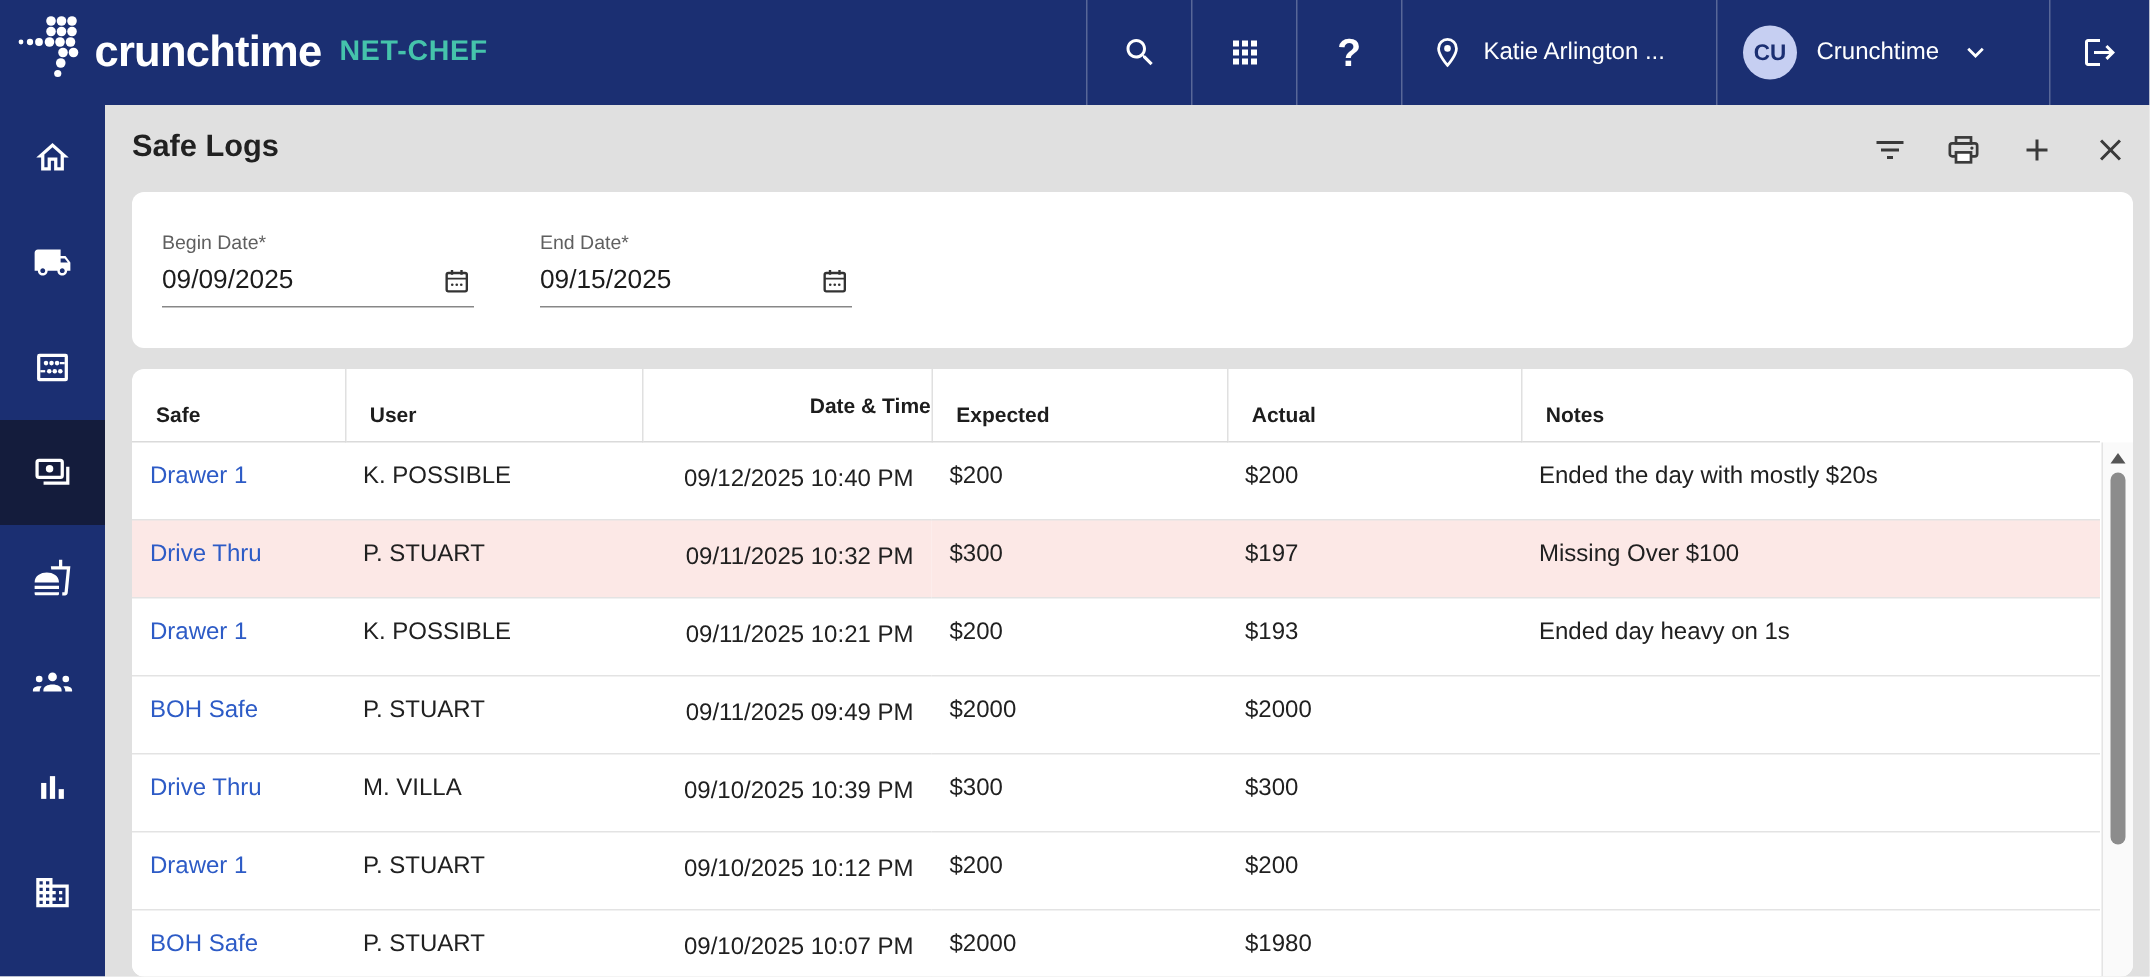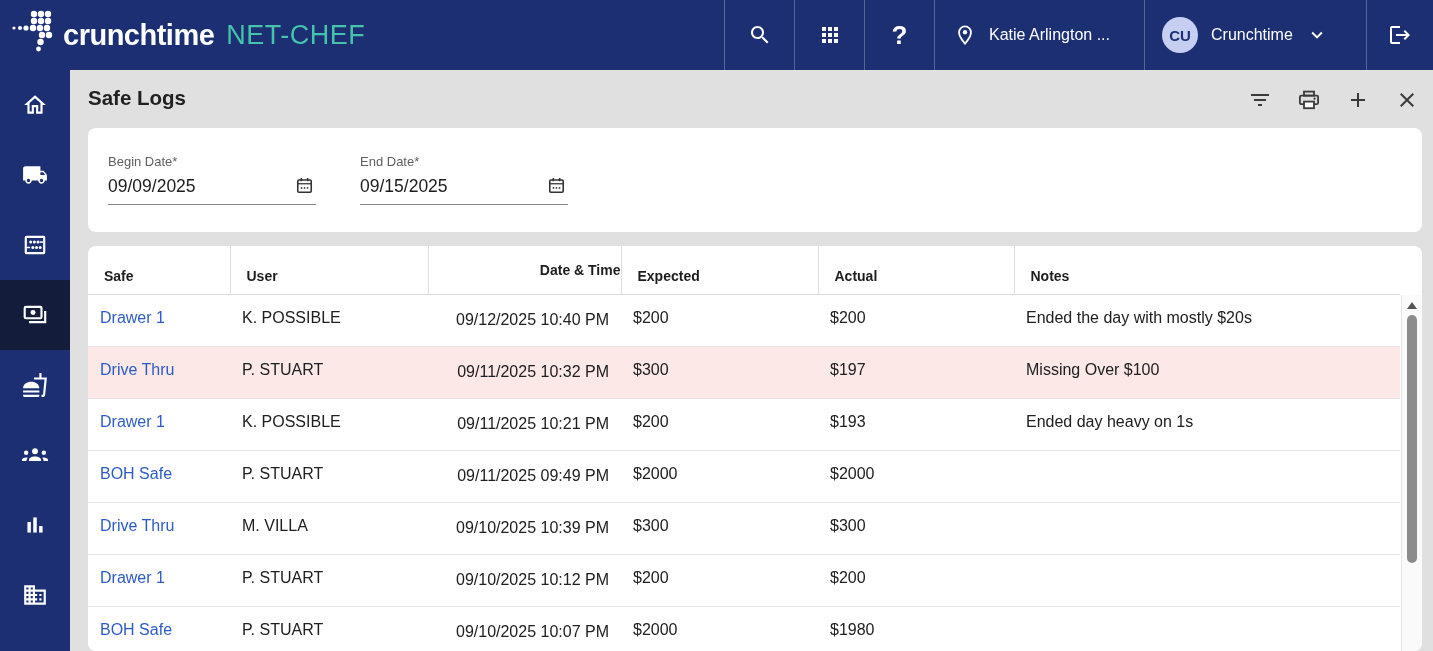--- a/index.html
+++ b/index.html
@@ -7,21 +7,21 @@
   body {
     width:1433px; height:651px; overflow:hidden;
     font-family:"Liberation Sans", sans-serif;
     background:#e0e0e0; position:relative;
   }
   
   .topbar { position:absolute; left:0; top:0; width:1433px; height:70px; background:#1b2f72; display:flex; }
   .brand { display:flex; align-items:center; padding-left:10px; flex:1; }
   .brand-logo { position:relative; top:-3px; }
   .brand-word { font-size:29px; font-weight:bold; color:#fff; letter-spacing:-0.5px; margin-left:9px; }
-  .brand-product { font-size:27px; font-weight:normal; color:#45c3ab; margin-left:12px; letter-spacing:0.5px; }
+  .brand-product { font-size:19px; font-weight:bold; color:#45c3ab; margin-left:12px; letter-spacing:0.5px; }
   .nav { display:flex; align-items:stretch; }
   .nav-item { display:flex; align-items:center; justify-content:center; border-left:1px solid rgba(255,255,255,.27); color:#fff; }
   .nav-item svg { display:block; }
   .w70 { width:70px; }
   .acct { width:222px; gap:13px; justify-content:flex-start; padding-left:17px; }
   .loc { width:210px; gap:13px; justify-content:flex-start; padding-left:19px; }
   .lgout { width:67px; }
   .avatar { width:36px; height:36px; border-radius:50%; background:#c6cff2; color:#1b2f72; font-size:15px; font-weight:bold; display:flex; align-items:center; justify-content:center; }
   .nav-label { font-size:16px; color:#fff; }
   .help-glyph { font-size:26px; font-weight:bold; color:#fff; }
@@ -35,21 +35,21 @@
   .page-title { position:absolute; left:18px; top:16px; font-size:20.5px; font-weight:bold; color:#212121; margin:0; }
   .head-icons { position:absolute; right:14px; top:18px; display:flex; gap:25px; align-items:center; }
   .head-icons svg { display:block; }
   .card { background:#fff; border-radius:8px; margin:0 11px 0 18px; }
   
   .filter-card { height:104px; position:relative; }
   .field { position:absolute; top:26px; width:208px; }
   .field-begin { left:20px; }
   .field-end { left:272px; }
   .field .label { font-size:13px; color:#5f5f5f; }
-  .control { display:flex; justify-content:space-between; border-bottom:1px solid #878787; padding:6px 2px 7px 0; margin-top:1px; }
+  .control { display:flex; align-items:flex-end; justify-content:space-between; border-bottom:1px solid #878787; padding:6px 2px 7px 0; margin-top:1px; }
   .control .value { font-size:17.5px; color:#1c1c1c; }
   .retrieve { position:absolute; left:524px; top:33px; width:110px; height:39px; background:#2db3ac; border:none; border-radius:8px; font-size:17px; color:#17395f; font-family:"Liberation Sans",sans-serif; }
   
   .table-card { margin-top:14px; height:405px; border-radius:8px; overflow:hidden; position:relative; }
   table { border-collapse:collapse; table-layout:fixed; width:1312px; }
   th { height:48px; font-size:14px; font-weight:bold; color:#1d1d1d; text-align:left; padding:13px 0 0 16px; border-right:1px solid #e0e0e0; border-bottom:1px solid #dadada; }
   th:last-child { border-right:none; }
   th.center { text-align:right; padding:0; }
   td { height:52px; font-size:16px; color:#202020; padding:0 0 5px 12px; border-bottom:1px solid #e3e3e3; background:#fff; }
   td.right { text-align:right; padding:0 12px 0 0; }

